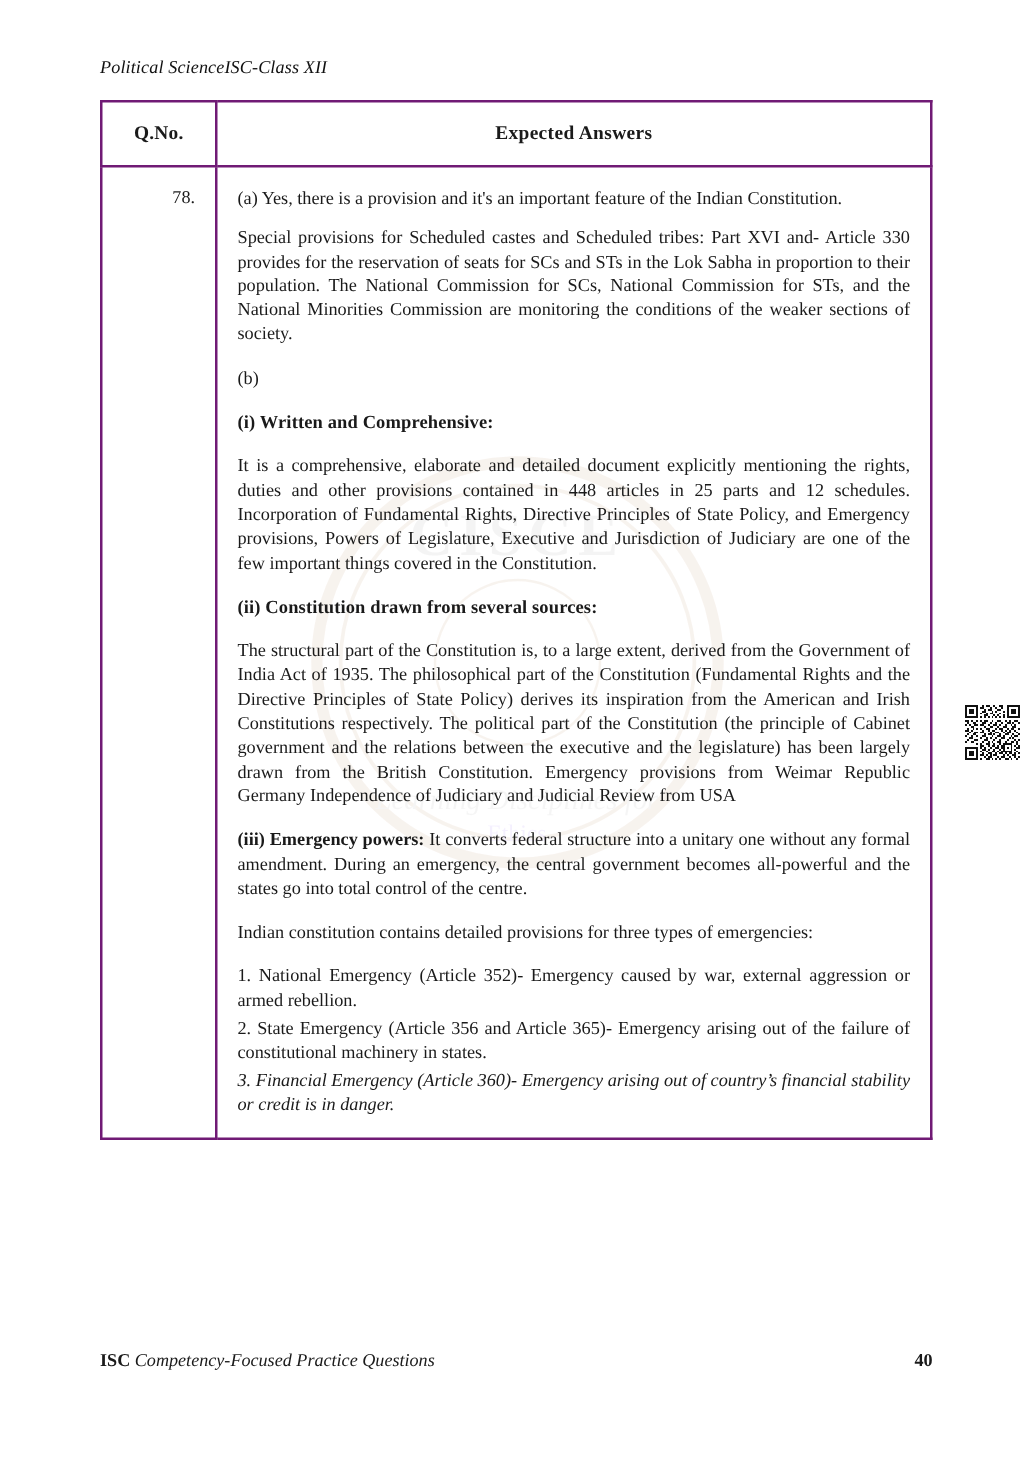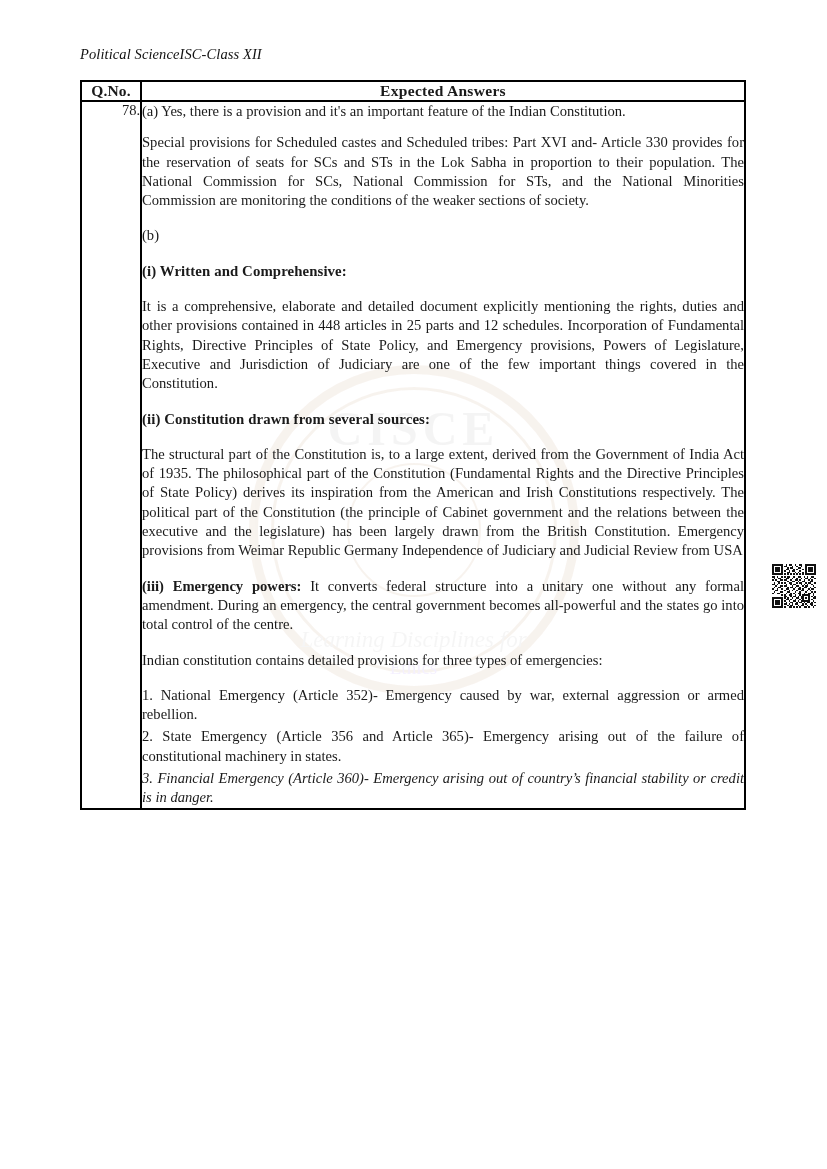--- a/index.html
+++ b/index.html
@@ -104,22 +104,22 @@
   .ans-table {
     position: absolute;
     left: 80px;
     top: 80px;
     width: 666px;
     border-collapse: collapse;
     z-index: 2;
     background: transparent;
   }
   .ans-table td, .ans-table th {
-    border: 2px solid #000000;
-    padding: 0;
+    border: 2px solid #701a75;
+    padding: 16px;
     vertical-align: top;
     background: transparent;
   }
   .col-qno { width: 58px; }
 
   .th-qno {
     font-size: 15.5px;
     font-weight: bold;
     text-align: center;
     padding: 9px 0 10px 0;
@@ -468,14 +468,18 @@
         <rect x="14" y="28" width="1" height="1"></rect>
           <rect x="16" y="28" width="1" height="1"></rect>
         <rect x="18" y="28" width="1" height="1"></rect>
           <rect x="21" y="28" width="2" height="1"></rect>
         <rect x="24" y="28" width="1" height="1"></rect>
           <rect x="27" y="28" width="1" height="1"></rect>
       </g>
     </svg>
   </div>
 
+  <div class="foot">
+    <div class="foot-left"><b>ISC</b><span> Competency-Focused Practice Questions</span></div>
+    <div class="foot-page">40</div>
+  </div>
 
 </div>
 
 </body></html>

